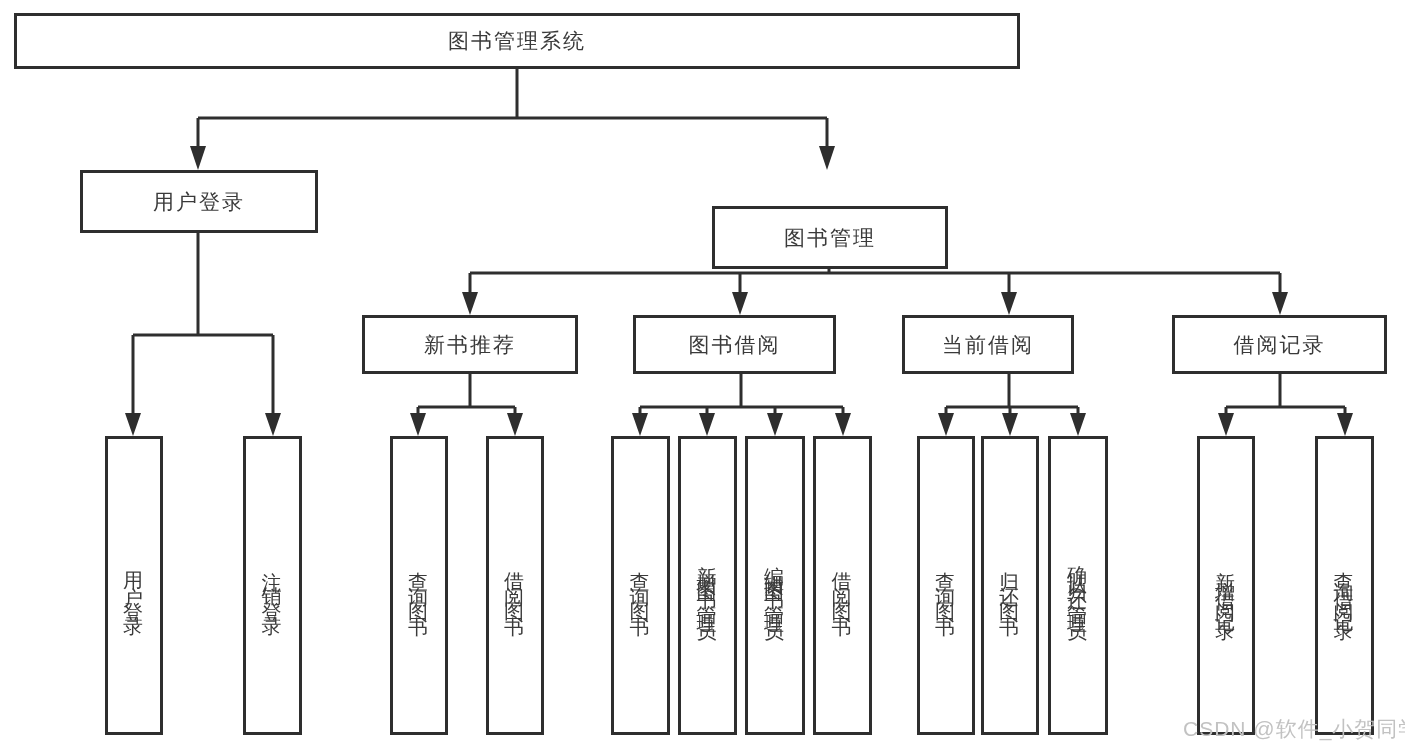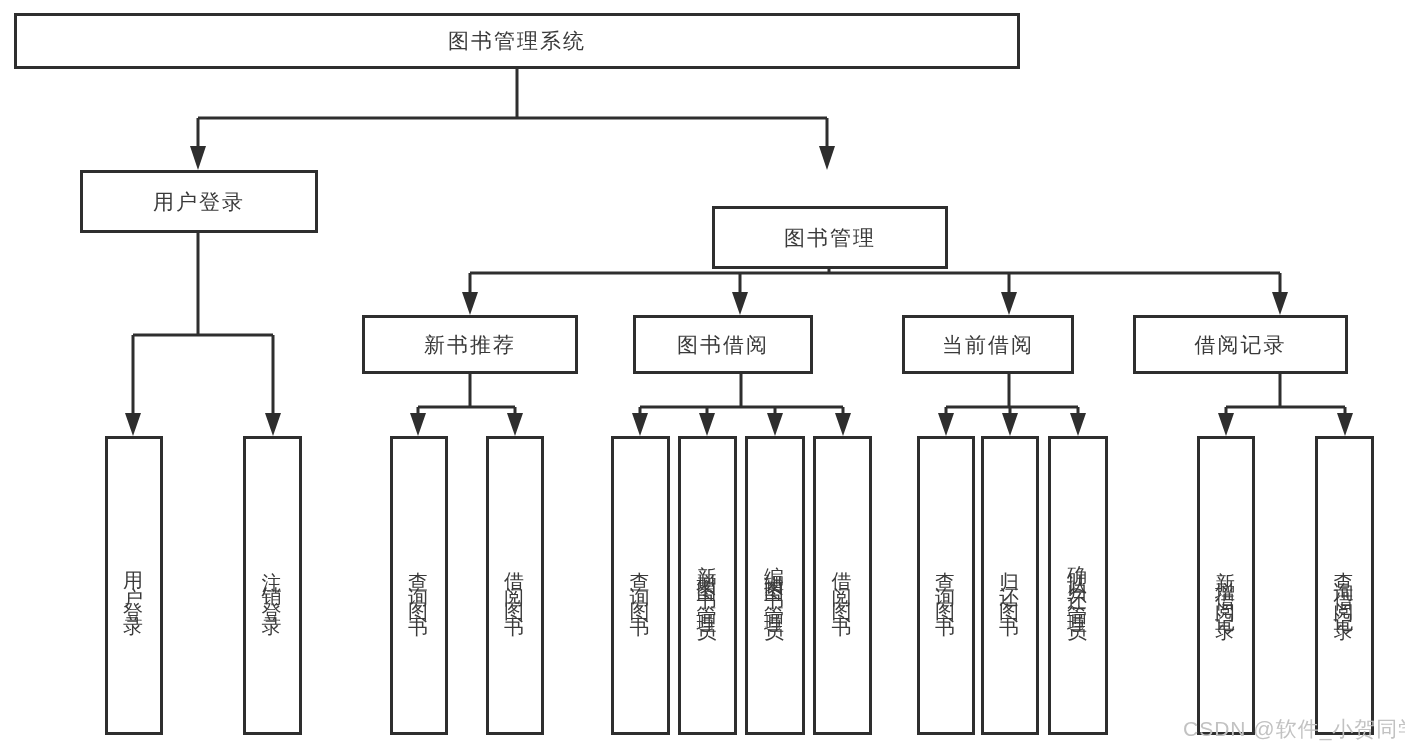--- a/index.html
+++ b/index.html
@@ -102,27 +102,27 @@
   <div class="node h-node" style="left:80px; top:170px; width:238px; height:63px;">
     <span class="lbl">用户登录</span>
   </div>
   <div class="node h-node" style="left:712px; top:170px; width:236px; height:63px;margin-top:36px;">
     <span class="lbl">图书管理</span>
   </div>
 
   <div class="node h-node" style="left:362px; top:315px; width:216px; height:59px;">
     <span class="lbl">新书推荐</span>
   </div>
-  <div class="node h-node" style="left:633px; top:315px; width:180px; height:59px;">
+  <div class="node h-node" style="left:633px; top:315px; width:203px; height:59px;">
     <span class="lbl">图书借阅</span>
   </div>
   <div class="node h-node" style="left:902px; top:315px; width:172px; height:59px;">
     <span class="lbl">当前借阅</span>
   </div>
-  <div class="node h-node" style="left:1133px; top:315px; width:215px; height:59px;">
+  <div class="node h-node" style="left:1172px; top:315px; width:215px; height:59px;">
     <span class="lbl">借阅记录</span>
   </div>
 
   <div class="node v-node v-short" style="left:105px; top:436px; width:58px; height:299px;">
     <span class="lbl">用户登录</span>
   </div>
   <div class="node v-node v-short" style="left:243px; top:436px; width:59px; height:299px;">
     <span class="lbl">注销登录</span>
   </div>
 

